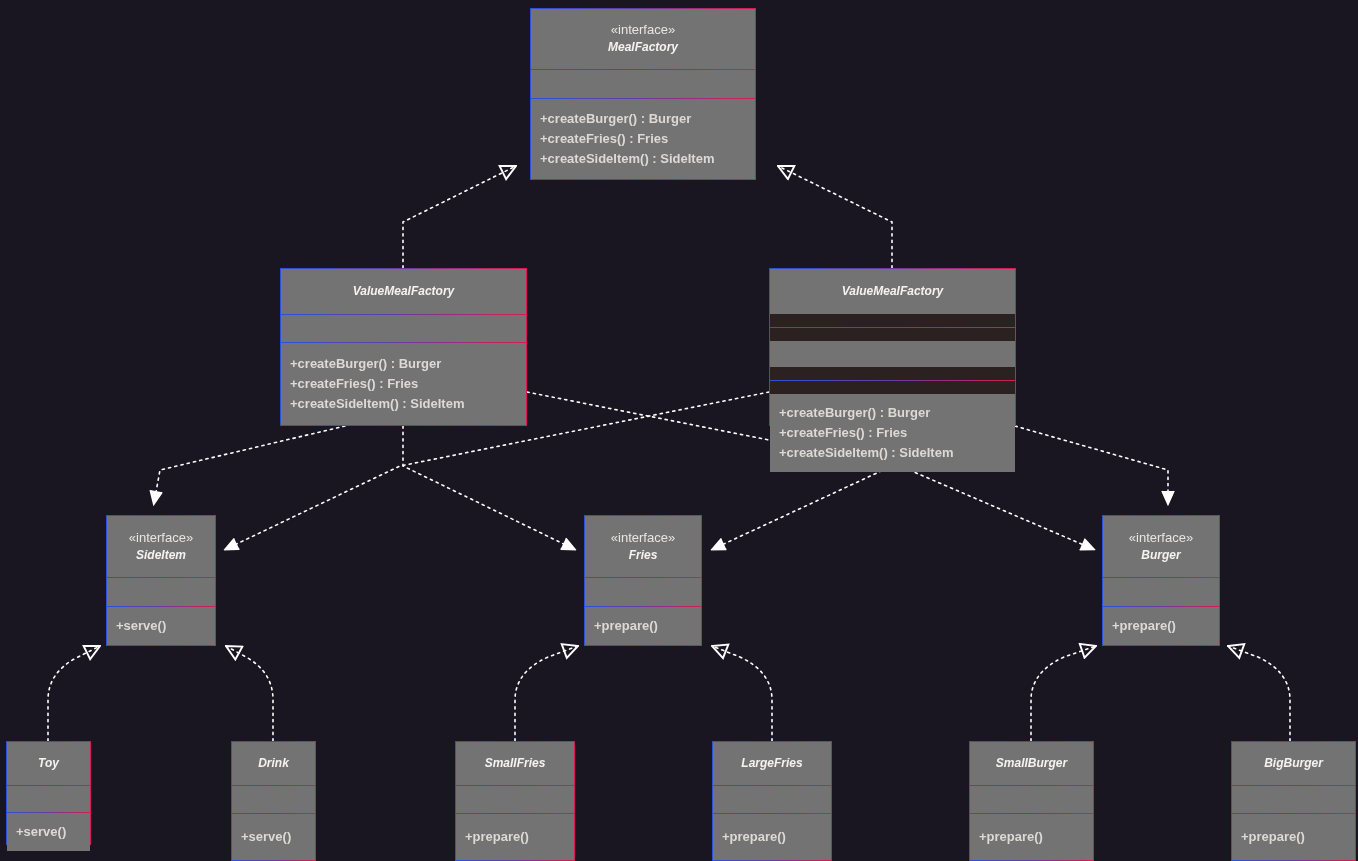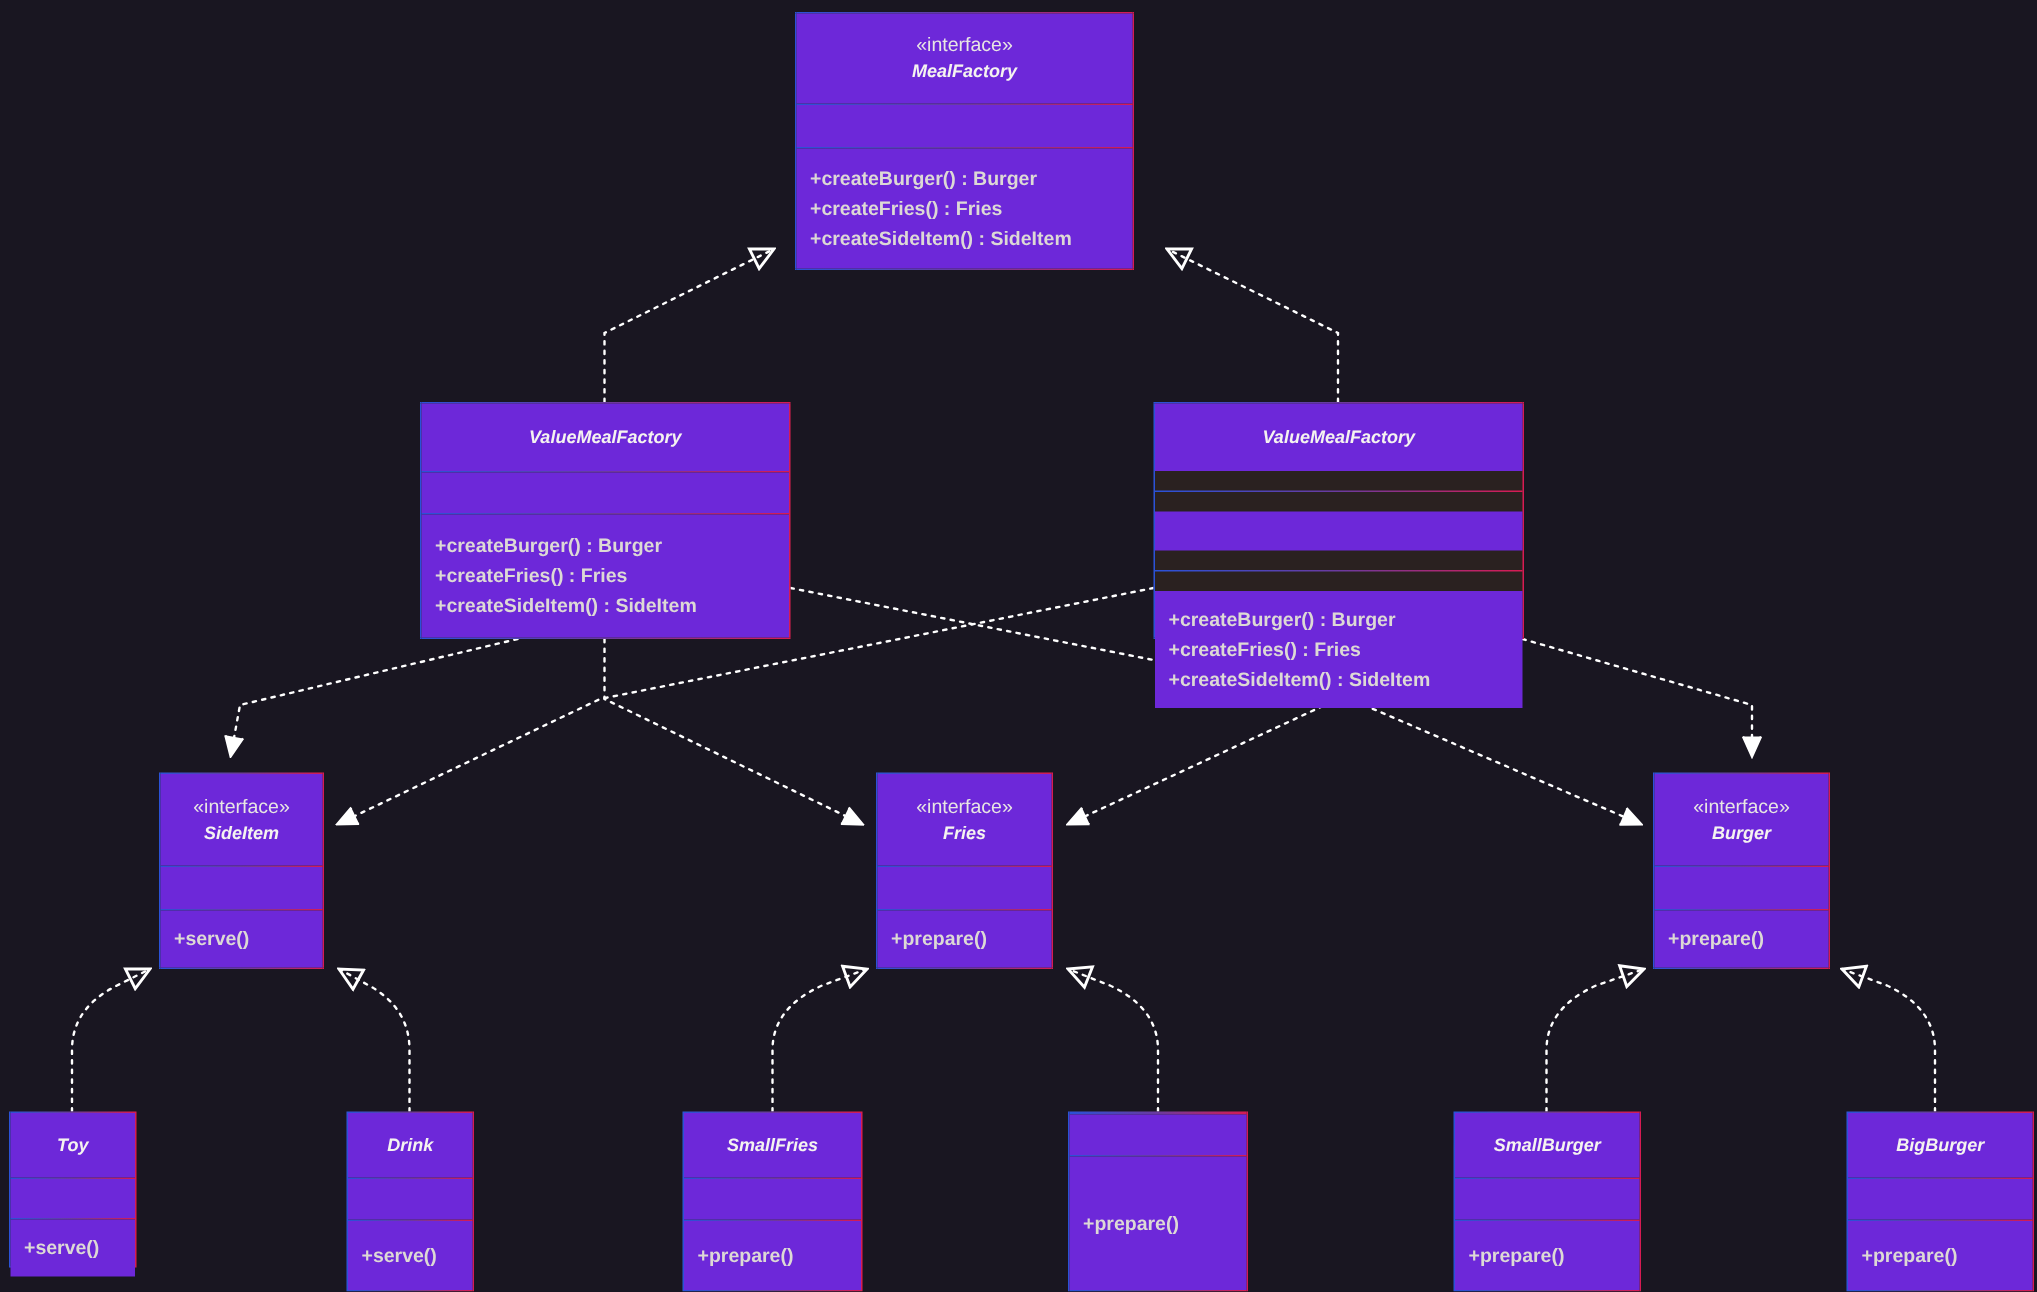--- a/index.html
+++ b/index.html
@@ -25,21 +25,21 @@
     position: absolute;
     z-index: 2;
     background: #2a2120;
     border: 1px solid transparent;
     border-image: linear-gradient(90deg, #2a52d8 0%, #6b3a9e 50%, #d81b52 100%) 1;
     display: flex;
     flex-direction: column;
   }
   .sect {
     position: relative;
-    background: #6d28d9;
+    background: #737373;
   }
   .sect-head {
     display: flex;
     flex-direction: column;
     align-items: center;
     justify-content: center;
     text-align: center;
   }
   .divider {
     height: 1px;
@@ -228,20 +228,23 @@
     </div>
     <div class="divider"></div>
     <div class="sect sect-empty" style="height:27px;"></div>
     <div class="divider"></div>
     <div class="sect sect-ops">
       <div class="op">+prepare()</div>
     </div>
   </div>
 
   <div class="uml-box" style="left:712px; top:741px; width:120px; height:120px;">
+    <div class="sect sect-head head-pad-cls" style="height:43px;">
+      <div class="cname">LargeFries</div>
+    </div>
     <div class="divider"></div>
     <div class="sect sect-empty" style="height:27px;"></div>
     <div class="divider"></div>
     <div class="sect sect-ops">
       <div class="op">+prepare()</div>
     </div>
   </div>
 
   <div class="uml-box" style="left:969px; top:741px; width:125px; height:120px;border-radius:24px;">
     <div class="sect sect-head head-pad-cls" style="height:43px;">

